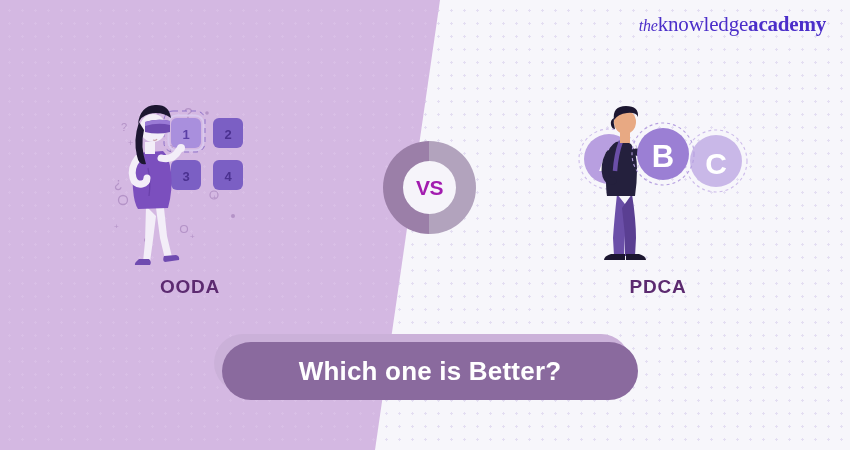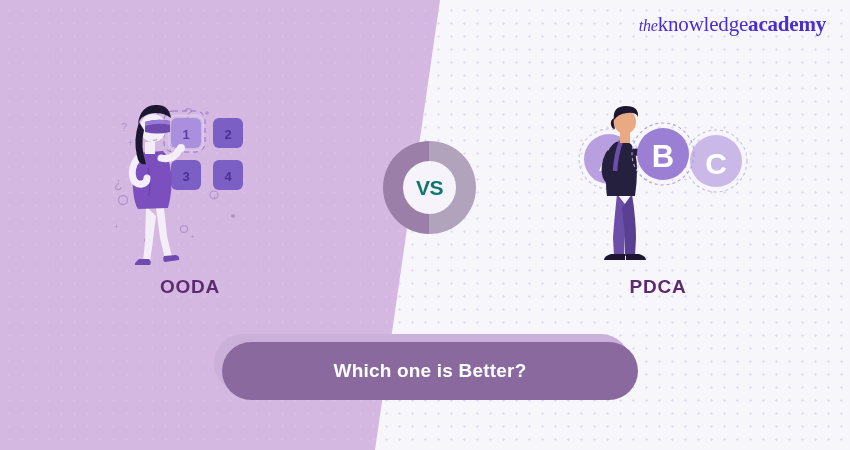--- a/index.html
+++ b/index.html
@@ -90,21 +90,21 @@
     height: 53px;
     border-radius: 50%;
     background: #f6f4fa;
     display: flex;
     align-items: center;
     justify-content: center;
   }
   .vs-text {
     font-size: 21px;
     font-weight: 700;
-    color: #0f766e;
+    color: #a21caf;
     letter-spacing: -0.5px;
   }
 
   
   .label {
     position: absolute;
     font-size: 19px;
     font-weight: 700;
     color: #5c2a70;
     letter-spacing: 0.8px;
@@ -134,21 +134,21 @@
     background: #8a6a9e;
     display: flex;
     align-items: center;
     justify-content: center;
     border: none;
     cursor: pointer;
     padding: 0;
   }
   .cta-text {
     color: #ffffff;
-    font-size: 19px;
+    font-size: 26px;
     font-weight: 700;
     letter-spacing: 0.2px;
   }
 
   
   .illus { position: absolute; }
 
   
   .scene-left { left: 112px; top: 96px; width: 170px; height: 170px; }
   

